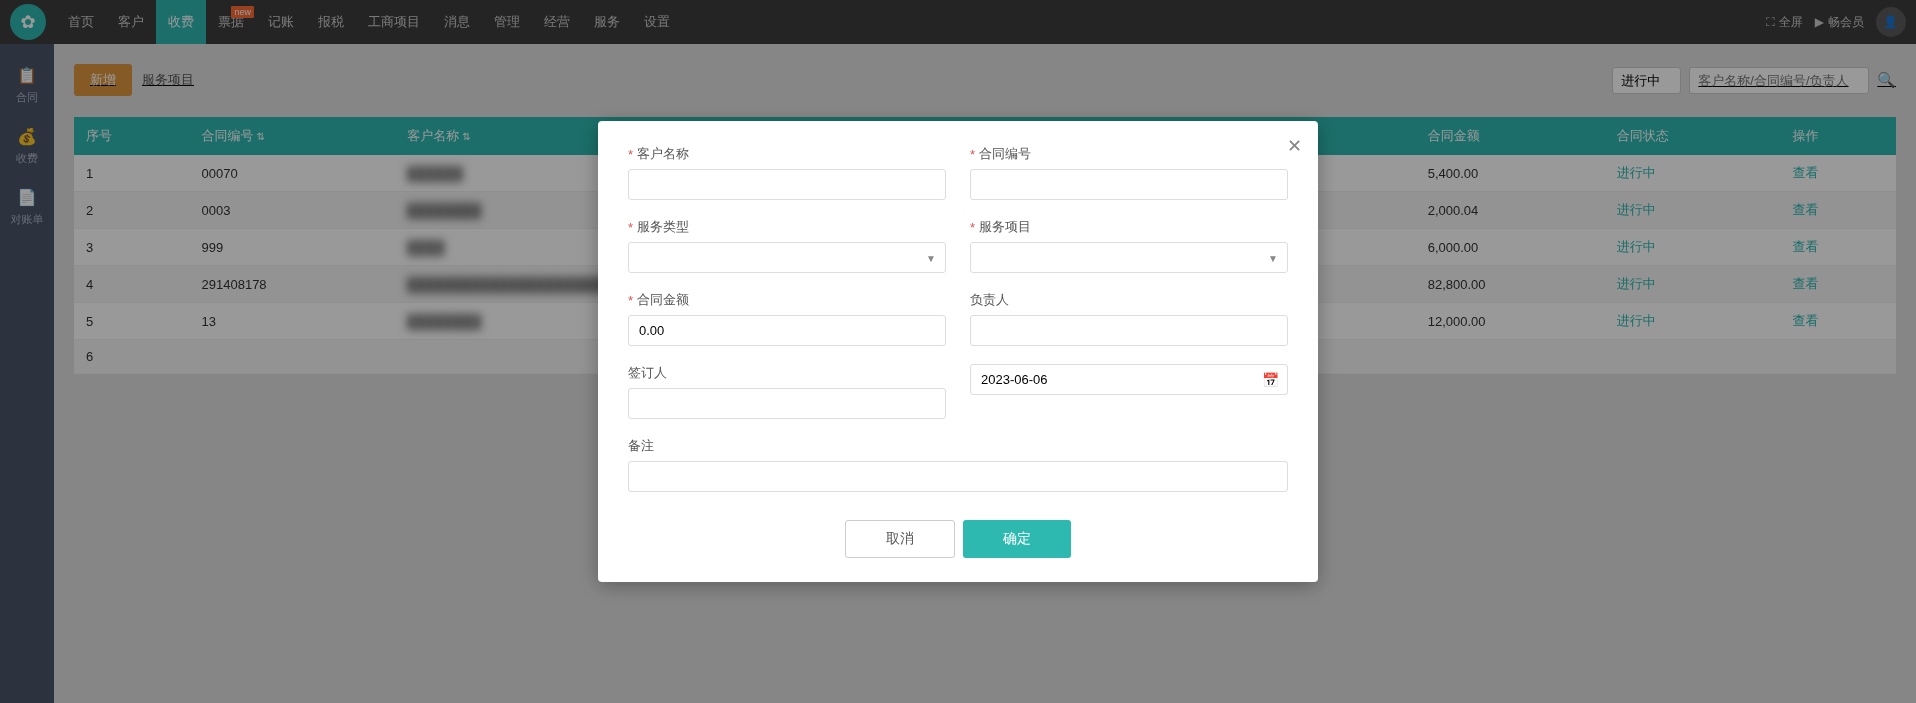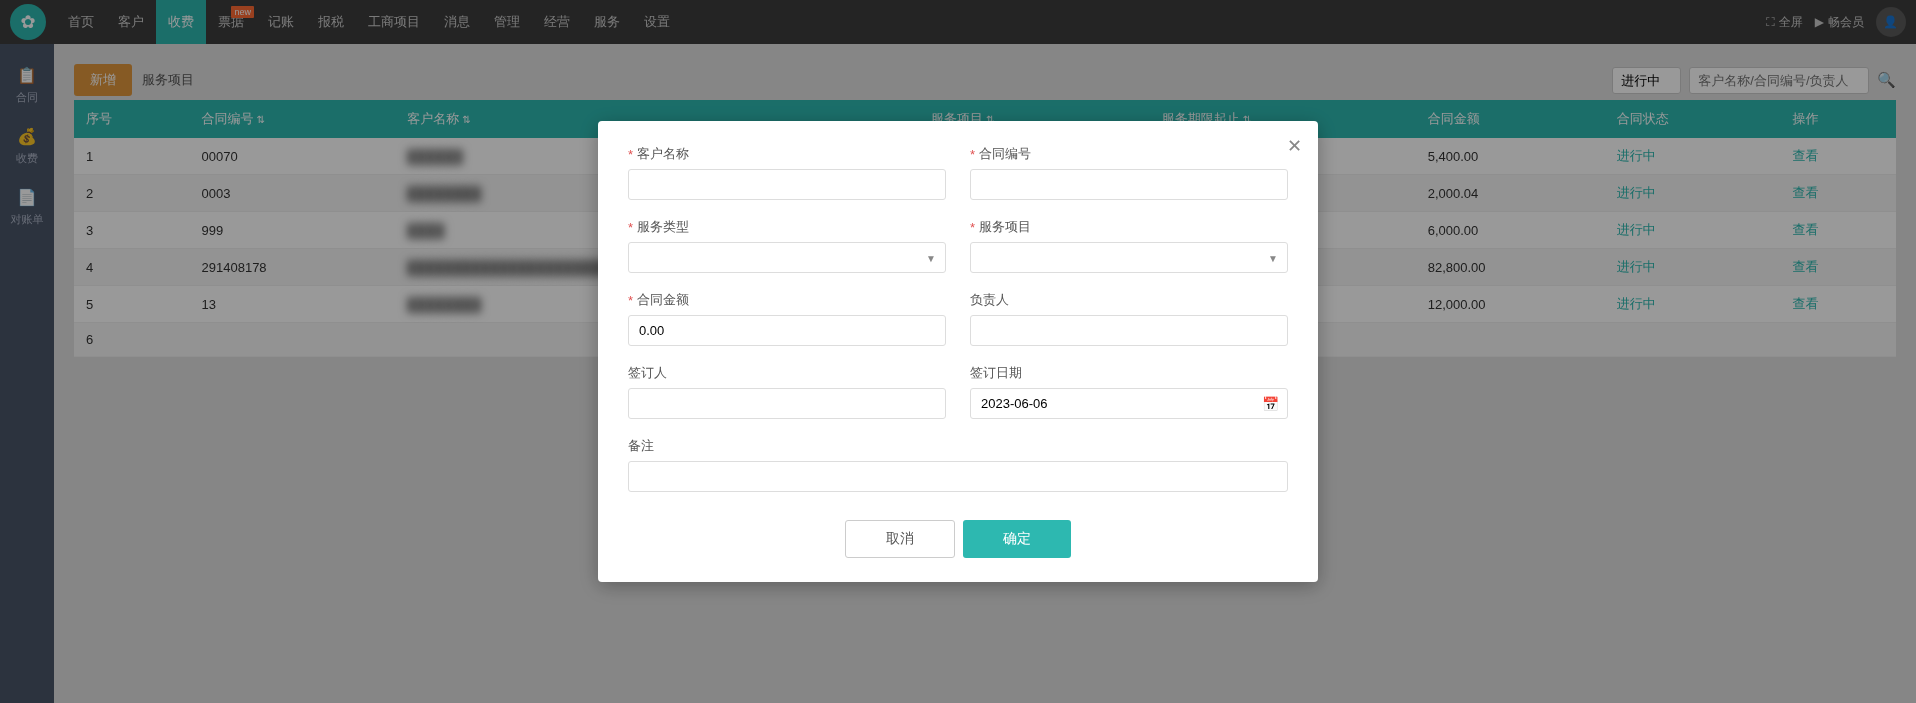--- a/index.html
+++ b/index.html
@@ -102,21 +102,22 @@
       padding: 20px;
       overflow: auto;
       position: relative;
     }
 
     
     .toolbar {
       display: flex;
       align-items: center;
       gap: 10px;
-      margin-bottom: 4px;
+      margin-bottom: 21px;
+      text-decoration: underline;
     }
     .btn-new {
       background: #e0963c;
       color: white;
       border: none;
       padding: 7px 16px;
       border-radius: 3px;
       cursor: pointer;
       font-size: 13px;
     }
@@ -554,23 +555,20 @@
     </div>
 
     <div class="form-row">
       <div class="form-group">
         <label class="form-label">
           <span>签订人</span>
         </label>
         <input type="text" class="form-input" style="">
       </div>
       <div class="form-group">
-        <label class="form-label">
-          <span>签订日期</span>
-        </label>
         <div class="date-input-wrap">
           <input type="text" class="form-input" value="2023-06-06" style="">
           <span class="calendar-icon">📅</span>
         </div>
       </div>
     </div>
 
     <div class="form-row">
       <div class="form-group">
         <label class="form-label">

